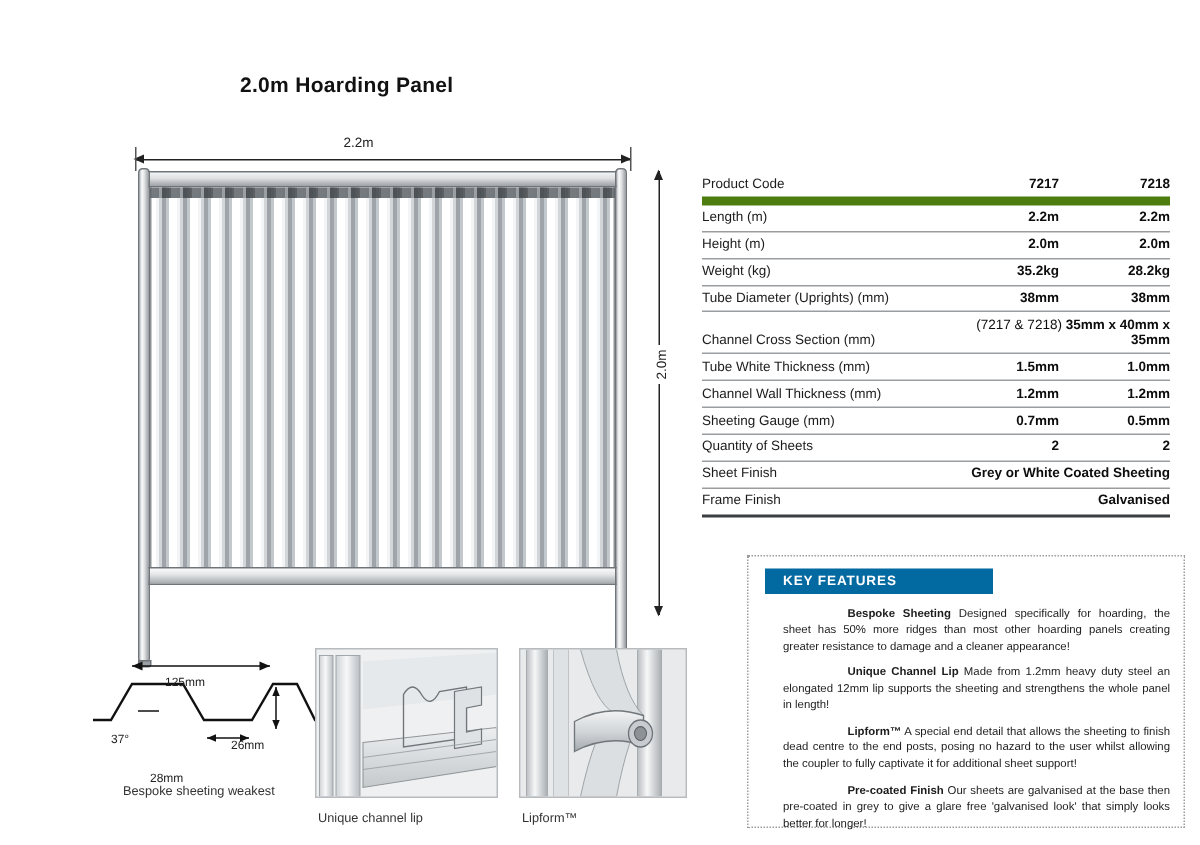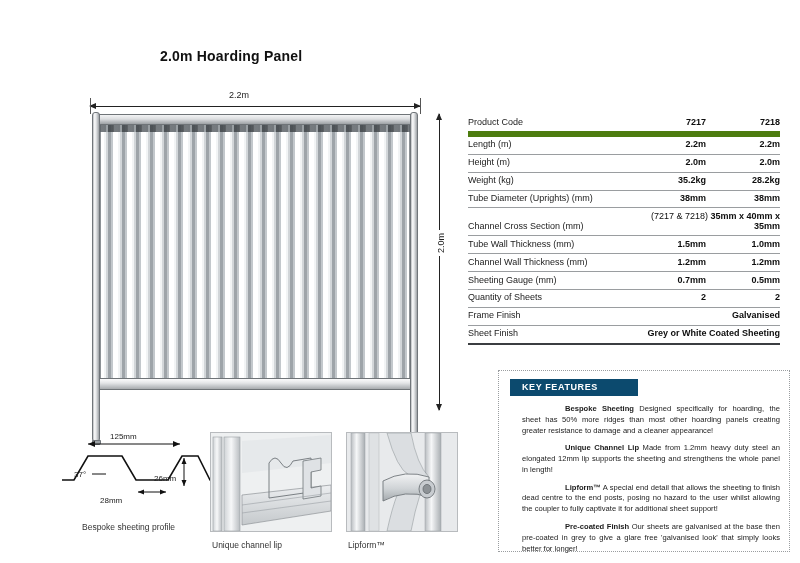--- a/index.html
+++ b/index.html
@@ -199,20 +199,21 @@
     top: 92px;
     font-size: 8.5px;
     color: #333;
     white-space: nowrap;
   }
   .prof-label {
     position: absolute;
     font-size: 8px;
     color: #222;
     white-space: nowrap;
+    margin-top: 18px;
   }
   .lbl-125  { left: 48px;  top: 2px; }
   .lbl-37   { left: 12px;  top: 40px; }
   .lbl-28   { left: 38px;  top: 66px; }
   .lbl-26   { left: 92px;  top: 44px; }
 
   
   .photo {
     position: absolute;
     border: 1px solid #b8bbbe;
@@ -271,23 +272,23 @@
     top: 370px;
     width: 292px;
     height: 182px;
     border: 1px dotted #9a9da0;
     box-sizing: border-box;
   }
   .kf-header {
     position: absolute;
     left: 510px;
     top: 379px;
-    width: 128px;
+    width: 152px;
     height: 17px;
-    background: #0c4a6e;
+    background: #0369a1;
     color: #ffffff;
     font-size: 9px;
     font-weight: bold;
     letter-spacing: 0.6px;
     line-height: 17px;
     padding-left: 12px;
     box-sizing: border-box;
   }
   .kf-list {
     position: absolute;
@@ -344,21 +345,21 @@
     <polygon points="104,62 98,59.5 98,64.5" fill="#111"></polygon>
 
     <line x1="122" y1="28" x2="122" y2="56" stroke="#111" stroke-width="1"></line>
     <polygon points="122,28 119.5,34 124.5,34" fill="#111"></polygon>
     <polygon points="122,56 119.5,50 124.5,50" fill="#111"></polygon>
   </svg>
   <div class="prof-label lbl-125">125mm</div>
   <div class="prof-label lbl-37">37°</div>
   <div class="prof-label lbl-28">28mm</div>
   <div class="prof-label lbl-26">26mm</div>
-  <div class="profile-caption">Bespoke sheeting profile</div>
+  <div class="profile-caption">Bespoke sheeting weakest</div>
 </div>
 
 <div class="photo photo-1">
   <svg width="120" height="98" viewBox="0 0 120 98">
     <defs>
       <linearGradient id="gA" x1="0" y1="0" x2="1" y2="0">
         <stop offset="0%" stop-color="#cfd3d6"></stop>
           <stop offset="45%" stop-color="#f7f8f9"></stop>
         <stop offset="100%" stop-color="#b9bdc1"></stop>
       </linearGradient>
@@ -431,46 +432,46 @@
     <tr>
       <td class="sp-label">Tube Diameter (Uprights) (mm)</td>
       <td class="sp-val">38mm</td>
       <td class="sp-val">38mm</td>
     </tr>
     <tr>
       <td class="sp-label">Channel Cross Section (mm)</td>
       <td class="sp-span" colspan="2"><span class="sp-prefix">(7217 &amp; 7218)</span> <span>35mm x 40mm x 35mm</span></td>
     </tr>
     <tr>
-      <td class="sp-label">Tube Wall Thickness (mm)</td>
+      <td class="sp-label">Tube White Thickness (mm)</td>
       <td class="sp-val">1.5mm</td>
       <td class="sp-val">1.0mm</td>
     </tr>
     <tr>
       <td class="sp-label">Channel Wall Thickness (mm)</td>
       <td class="sp-val">1.2mm</td>
       <td class="sp-val">1.2mm</td>
     </tr>
     <tr>
       <td class="sp-label">Sheeting Gauge (mm)</td>
       <td class="sp-val">0.7mm</td>
       <td class="sp-val">0.5mm</td>
     </tr>
     <tr>
       <td class="sp-label">Quantity of Sheets</td>
       <td class="sp-val">2</td>
       <td class="sp-val">2</td>
     </tr>
     <tr>
+      <td class="sp-label">Sheet Finish</td>
+      <td class="sp-span" colspan="2">Grey or White Coated Sheeting</td>
+    </tr>
+    <tr>
       <td class="sp-label">Frame Finish</td>
       <td class="sp-span" colspan="2">Galvanised</td>
-    </tr>
-    <tr>
-      <td class="sp-label">Sheet Finish</td>
-      <td class="sp-span" colspan="2">Grey or White Coated Sheeting</td>
     </tr>
   </tbody>
 </table>
 
 <div class="kf-box"></div>
 <div class="kf-header">KEY FEATURES</div>
 <div class="kf-list">
   <div class="kf-item"><b>Bespoke Sheeting</b><span> Designed specifically for hoarding, the sheet has 50% more ridges than most other hoarding panels creating greater resistance to damage and a cleaner appearance!</span></div>
   <div class="kf-item"><b>Unique Channel Lip</b><span> Made from 1.2mm heavy duty steel an elongated 12mm lip supports the sheeting and strengthens the whole panel in length!</span></div>
   <div class="kf-item"><b>Lipform™</b><span> A special end detail that allows the sheeting to finish dead centre to the end posts, posing no hazard to the user whilst allowing the coupler to fully captivate it for additional sheet support!</span></div>

